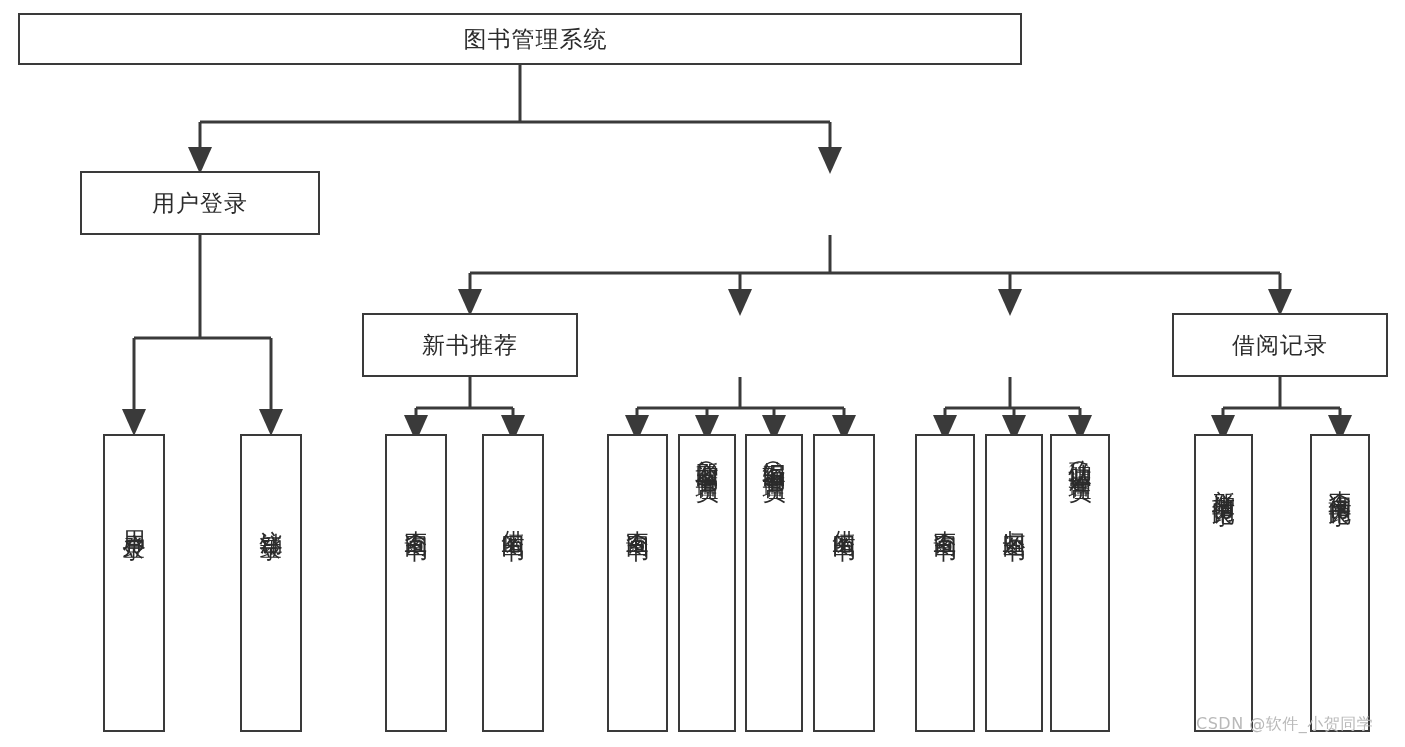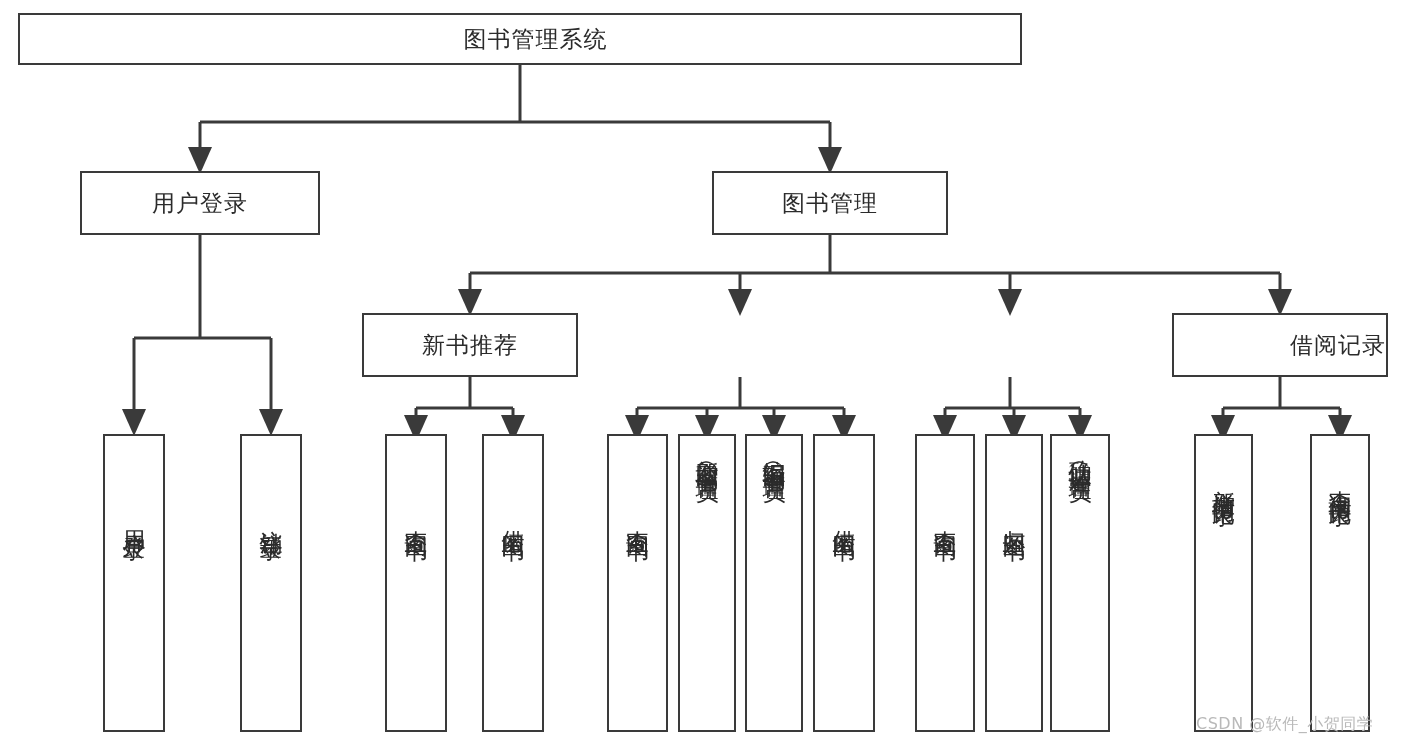--- a/index.html
+++ b/index.html
@@ -137,31 +137,28 @@
   </svg>
 
   <div class="node" style="left:18px; top:13px; width:1004px; height:52px;padding-left:31px;">
     <span class="node-label">图书管理系统</span>
   </div>
 
   <div class="node" style="left:80px; top:171px; width:240px; height:64px;">
     <span class="node-label">用户登录</span>
   </div>
 
-  <div class="node" style="left:712px; top:171px; width:236px; height:64px;">
-    <span class="node-label">图书管理</span>
-  </div>
 
   <div class="node" style="left:362px; top:313px; width:216px; height:64px;">
     <span class="node-label">新书推荐</span>
   </div>
 
 
 
-  <div class="node" style="left:1172px; top:313px; width:216px; height:64px;justify-content:flex-end;">
+  <div class="node" style="left:1172px; top:313px; width:216px; height:64px;">
     <span class="node-label">借阅记录</span>
   </div>
 
   <div class="node vertical" style="left:103px; top:434px; width:62px; height:298px; padding-top:76px;">
     <span class="node-label">用户登录</span>
   </div>
 
   <div class="node vertical" style="left:240px; top:434px; width:62px; height:298px; padding-top:76px;">
     <span class="node-label">注销登录</span>
   </div>

